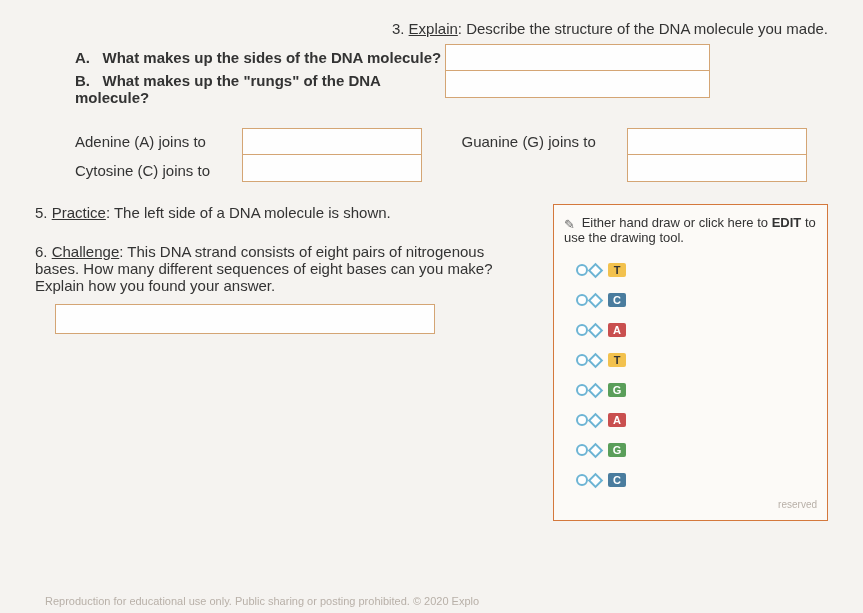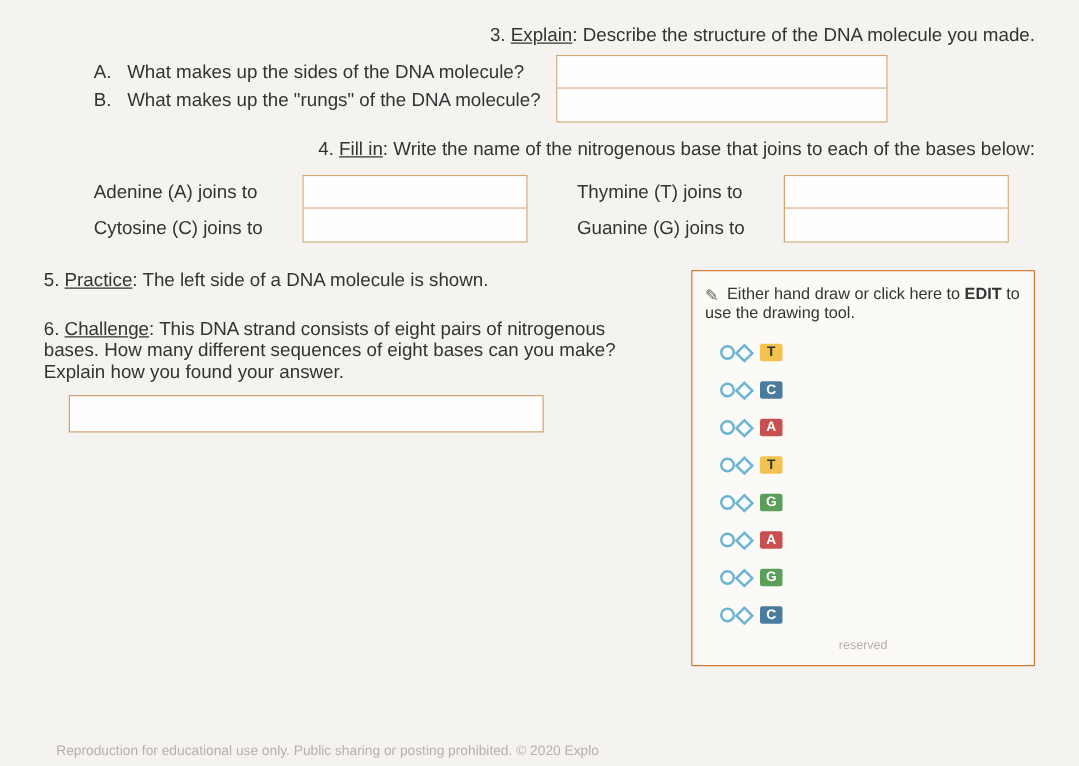--- a/index.html
+++ b/index.html
@@ -9,21 +9,21 @@
       padding: 20px 35px;
       width: 863px;
       height: 613px;
       color: #333;
       font-size: 15px;
     }
     .question { margin-bottom: 22px; }
     .q-header { margin-bottom: 12px; text-align: right; }
     .q-num { display: inline; }
     .q-title { text-decoration: underline; display: inline; }
-    .sub-list { padding-left: 40px; }
+    .sub-list { padding-left: 40px; font-weight: bold; }
     .sub-item { display: flex; align-items: center; margin-bottom: 6px; }
     .sub-label { width: 370px; }
     .answer-box-stack {
       display: flex;
       flex-direction: column;
       border: 1px solid #d4a574;
       width: 265px;
     }
     .answer-box-stack .cell {
       height: 26px;
@@ -102,21 +102,21 @@
     .base-C { background: #4a7c9e; }
     .base-A { background: #c94f4f; }
     .base-G { background: #5a9e5a; }
     .footer-text {
       position: absolute;
       bottom: 6px;
       left: 45px;
       font-size: 11px;
       color: #b8b0a8;
     }
-    .reserved-text { font-size: 10px; color: #b8b0a8; display: block; text-align: center; margin-top: 4px; }
+    .reserved-text { font-size: 10px; color: #b8b0a8; display: block; text-align: right; margin-top: 4px; }
     .bold { font-weight: bold; }
     .pencil2 {
       display: inline-block;
       width: 14px; height: 14px;
       position: relative;
       top: 2px;
     }
     .pencil2::before {
       content: "✎";
       color: #666;
@@ -146,41 +146,36 @@
     <div class="sub-item">
       <div class="sub-label">
         <span>B.</span>&nbsp;&nbsp;
         <span>What makes up the "rungs" of the DNA molecule?</span>
       </div>
     </div>
   </div>
 </div>
 
 <div class="question">
-  <div class="q-header">
-    <span class="q-num">4.</span>
-    <span class="q-title">Fill in</span><span>: Write the name of the nitrogenous base that joins to each of the bases below:</span>
-  </div>
   <div class="fill-section">
     <div class="fill-col">
       <div style="display:flex; align-items:flex-start; gap:12px;">
         <div style="display:flex; flex-direction:column; gap:12px; padding-top:5px;">
           <span class="fill-label">Adenine (A) joins to</span>
           <span class="fill-label">Cytosine (C) joins to</span>
         </div>
         <div class="fill-box-stack">
           <div class="cell"></div>
           <div class="cell"></div>
         </div>
       </div>
     </div>
     <div class="fill-col">
       <div style="display:flex; align-items:flex-start; gap:10px;">
         <div style="display:flex; flex-direction:column; gap:12px; padding-top:5px;">
-          <span class="fill-label">Thymine (T) joins to</span>
           <span class="fill-label">Guanine (G) joins to</span>
         </div>
         <div class="fill-box-stack">
           <div class="cell"></div>
           <div class="cell"></div>
         </div>
       </div>
     </div>
   </div>
 </div>

